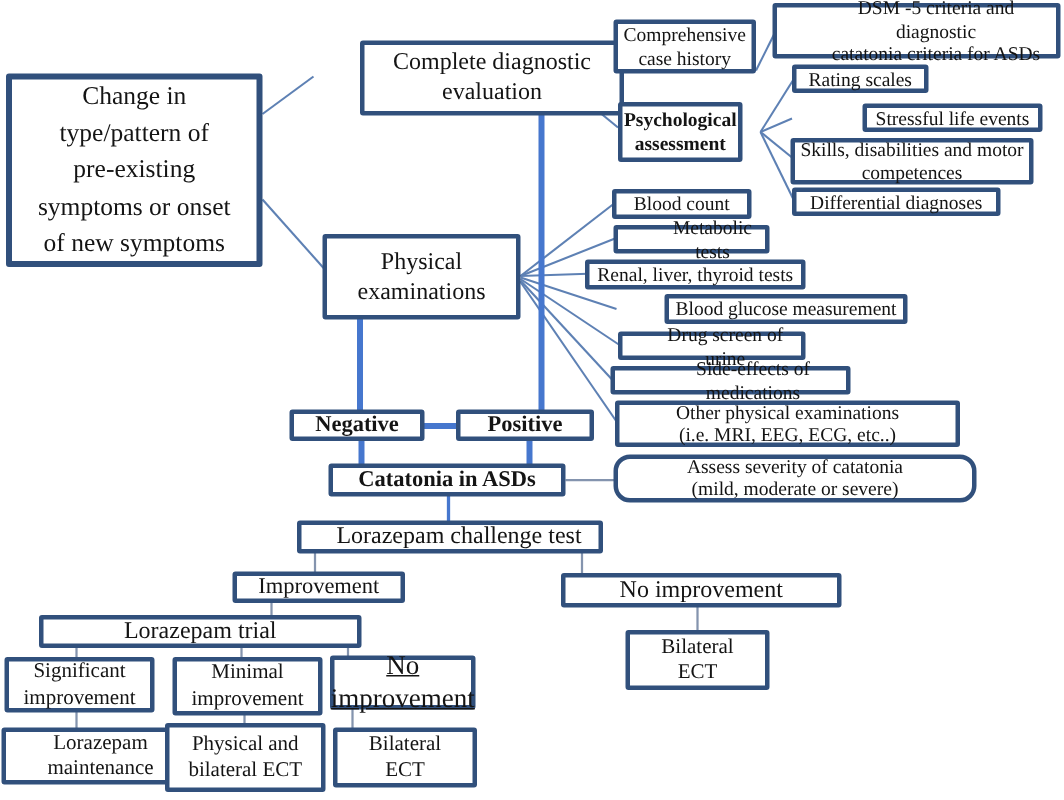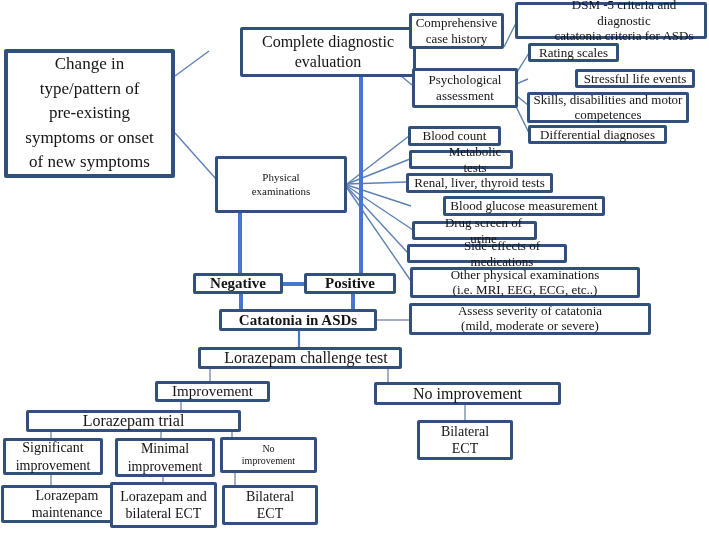--- a/index.html
+++ b/index.html
@@ -34,44 +34,44 @@
     padding: 0 2px;
     font-size: 13px;
   }
   .bold { font-weight: bold; }
 
   
   #n-change               { left:4px;   top:49px;  width:171px; height:129px; font-size:17px; line-height:1.45; border-width:4px; }
   #n-complete-eval        { left:208px; top:27px;  width:176px; height:50px;  font-size:16px;margin-left:32px; }
   #n-case-history         { left:409px; top:13px;  width:95px;  height:36px;  }
   #n-dsm                  { left:515px; top:2px;   width:192px; height:37px;padding-left:28px;  }
-  #n-psych                { left:412px; top:68px;  width:106px;  height:40px;  }
+  #n-psych                { left:412px; top:68px;  width:83px;  height:40px;font-weight:bold;  }
   #n-rating               { left:528px; top:43px;  width:91px;  height:19px;  }
   #n-stressful            { left:527px; top:69px;  width:120px; height:19px;margin-left:48px;  }
   #n-skills               { left:527px; top:92px;  width:162px; height:31px;  line-height:1.15; }
   #n-differential         { left:528px; top:125px; width:139px; height:19px;  }
-  #n-physical             { left:215px; top:156px; width:132px; height:57px;  font-size:11px; }
+  #n-physical             { left:215px; top:156px; width:132px; height:57px;  font-size:16px; }
   #n-blood-count          { left:408px; top:126px; width:93px;  height:20px;  }
   #n-metabolic            { left:409px; top:150px; width:104px; height:19px;padding-left:30px;  }
-  #n-renal                { left:406px; top:173px; width:147px; height:20px;  }
+  #n-renal                { left:390px; top:173px; width:147px; height:20px;  }
   #n-glucose              { left:410px; top:196px; width:162px; height:20px;margin-left:33px;  }
   #n-drug-screen          { left:412px; top:221px; width:125px; height:19px;padding-left:20px;  }
   #n-side-effects         { left:407px; top:244px; width:160px; height:19px;padding-left:32px;  }
   #n-other-exams          { left:410px; top:267px; width:230px; height:31px;  line-height:1.15; }
   #n-negative             { left:193px; top:273px; width:90px;  height:21px;  font-size:15px; }
   #n-positive             { left:304px; top:273px; width:92px;  height:21px;  font-size:15px; }
   #n-catatonia            { left:219px; top:309px; width:158px; height:22px;  font-size:15px; }
-  #n-assess               { left:409px; top:303px; width:242px; height:32px;  line-height:1.15; }
+  #n-assess               { left:409px; top:303px; width:242px; height:32px;  line-height:1.15;border-radius:11px; }
   #n-challenge            { left:198px; top:347px; width:204px; height:22px;  font-size:16px;padding-left:14px; }
   #n-improvement          { left:155px; top:381px; width:115px; height:21px;  font-size:15px; }
   #n-no-improvement-right { left:374px; top:382px; width:187px; height:23px;  font-size:16px; }
   #n-trial                { left:26px;  top:410px; width:215px; height:22px;  font-size:16px; }
   #n-sig-improvement      { left:3px;   top:438px; width:100px; height:37px;  font-size:14px; }
   #n-min-improvement      { left:115px; top:438px; width:100px; height:39px;  font-size:14px; }
-  #n-no-improvement-small { left:220px; top:437px; width:97px;  height:36px;  font-size:10px; }
+  #n-no-improvement-small { left:220px; top:437px; width:97px;  height:36px;  font-size:18px;text-decoration:underline; }
   #n-maintenance          { left:1px;   top:485px; width:115px;  height:38px;  font-size:14px;padding-left:19px; }
   #n-lorazepam-bilateral  { left:110px; top:482px; width:107px; height:46px;  font-size:14px; }
   #n-bilateral-small      { left:222px; top:485px; width:96px;  height:40px;  font-size:14px; }
   #n-bilateral-right      { left:417px; top:420px; width:96px;  height:40px;  font-size:14px; }
 </style>
 </head>
 <body>
 
 <div id="canvas">
 
@@ -158,20 +158,20 @@
   <div class="node" id="n-no-improvement-right">No improvement</div>
   <div class="node" id="n-trial">Lorazepam trial</div>
   <div class="node" id="n-sig-improvement">Significant
 improvement</div>
   <div class="node" id="n-min-improvement">Minimal
 improvement</div>
   <div class="node" id="n-no-improvement-small">No
 improvement</div>
   <div class="node" id="n-maintenance">Lorazepam
 maintenance</div>
-  <div class="node" id="n-lorazepam-bilateral">Lorazepam and
+  <div class="node" id="n-lorazepam-bilateral">Physical and
 bilateral ECT</div>
   <div class="node" id="n-bilateral-small">Bilateral
 ECT</div>
   <div class="node" id="n-bilateral-right">Bilateral
 ECT</div>
 
 </div>
 
 </body></html>

